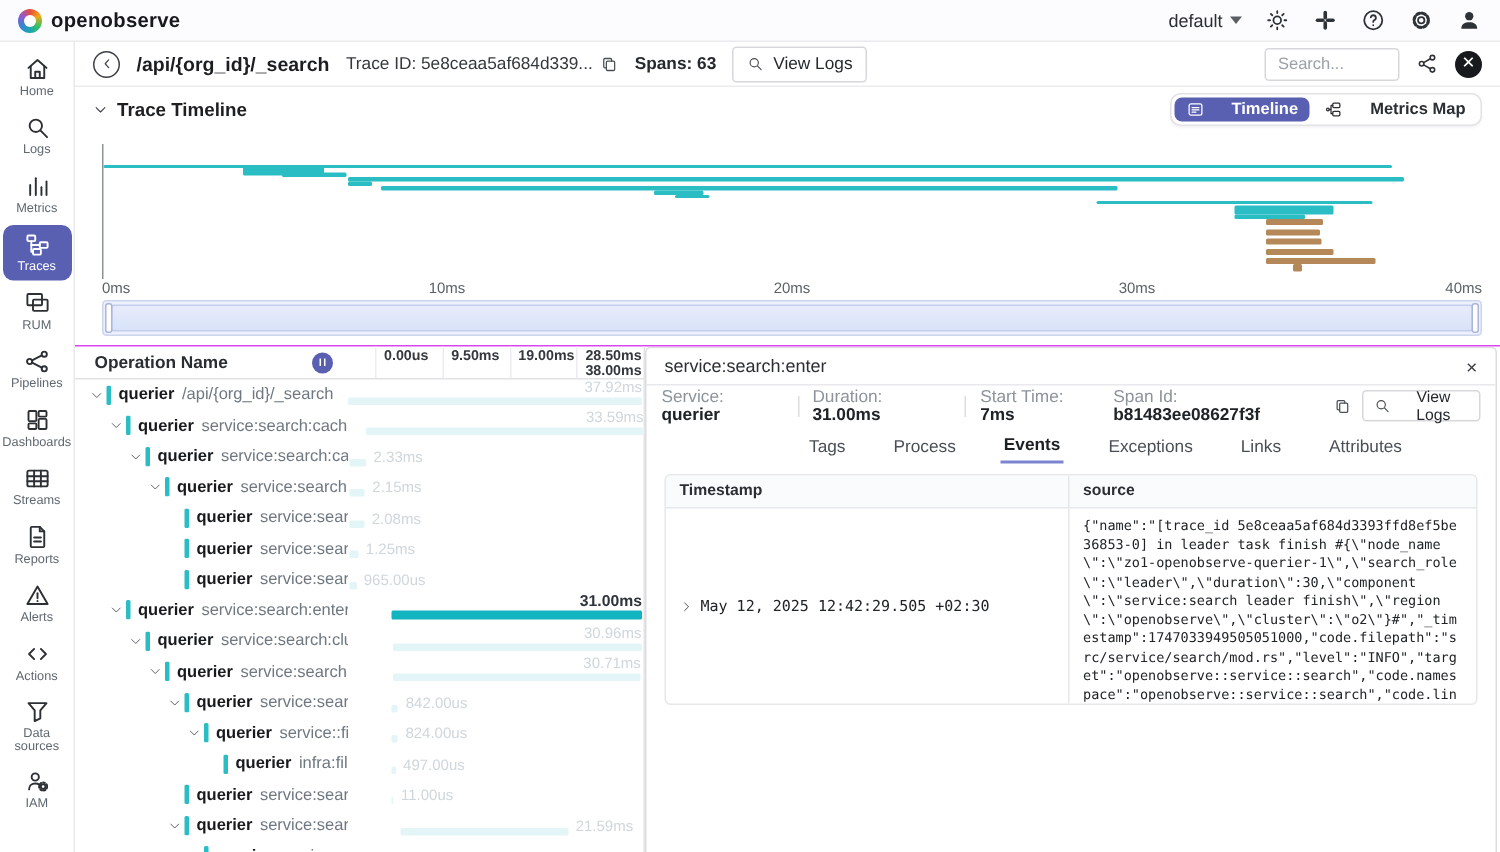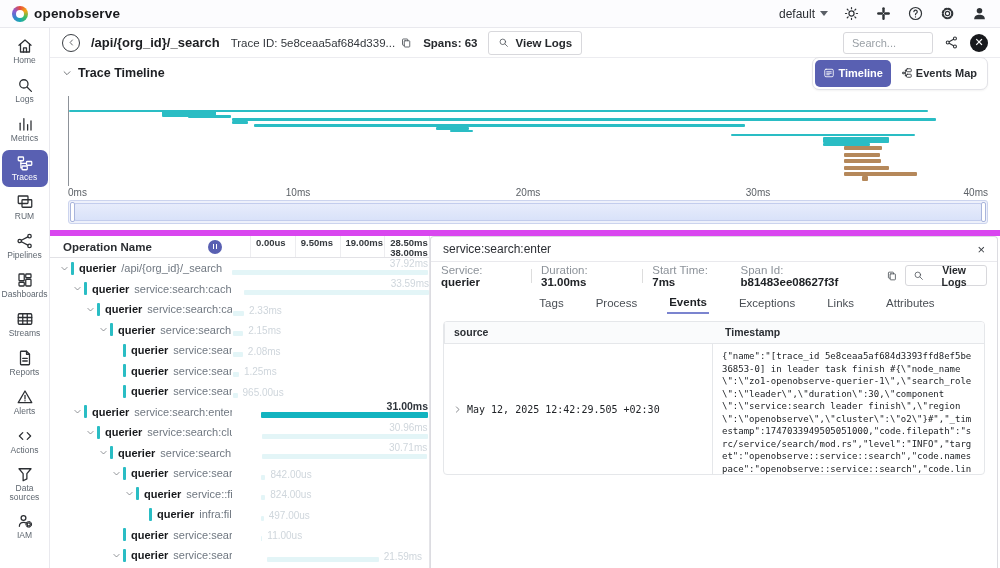--- a/index.html
+++ b/index.html
@@ -46,41 +46,41 @@
   .back-btn svg { width:11px; height:11px; }
   .tb-title { font-size:13px; font-weight:700; color:#1b1d20; }
   .trace-id { font-size:11.5px; color:#34383d; display:flex; align-items:center; gap:5px; }
   .mini-icon { width:12px; height:12px; color:#4a4f55; cursor:pointer; }
   .mini-icon svg { width:100%; height:100%; }
   .spans-count { font-size:11.5px; font-weight:700; color:#26292d; }
   .stream-select { width:128px; height:22px; border:1px solid #d8d8dc; border-radius:3px;
     display:flex; align-items:center; justify-content:space-between; padding:0 8px;
     font-size:11.5px; color:#2d3035; cursor:pointer; }
   .btn { height:24px; border:1px solid #d8d8dc; border-radius:3px; background:#fff;
-    display:flex; align-items:center; gap:5px; padding:0 9px; font-size:11.5px; font-weight:700;
+    display:flex; align-items:center; gap:5px; padding:0 9px; font-size:11.5px; font-weight:400;
     color:#26292d; cursor:pointer; }
   .btn svg { width:11px; height:11px; }
   .toolbar .spacer { flex:1; }
   .search-input { width:90px; height:22px; border:1px solid #d8d8dc; border-radius:3px;
     padding:0 8px; font-size:11px; color:#333; font-family:"Liberation Sans",sans-serif; }
   .search-input::placeholder { color:#9aa0a6; }
   .share-icon { width:15px; height:15px; color:#2f3337; cursor:pointer; }
   .share-icon svg { width:100%; height:100%; }
   .close-circle { width:18px; height:18px; background:#17191c; border-radius:50%; color:#fff;
     display:flex; align-items:center; justify-content:center; font-size:11px; cursor:pointer; line-height:1; }
 
   
   .section-head { height:30px; display:flex; align-items:center; justify-content:space-between; padding:0 12px; }
   .sh-left { display:flex; align-items:center; gap:6px; cursor:pointer; }
   .chev { width:10px; height:10px; color:#3c4046; }
   .chev svg { width:100%; height:100%; }
   .sh-title { font-size:12.5px; font-weight:700; color:#1d1f23; }
   .toggle-group { display:flex; border:1px solid #e2e2e7; border-radius:7px; padding:2px; gap:2px;
     background:#fff; box-shadow:0 1px 2px rgba(0,0,0,.05); }
-  .tg-btn { height:27px; border-radius:5px; display:flex; align-items:center; gap:3px;
+  .tg-btn { height:16px; border-radius:5px; display:flex; align-items:center; gap:18px;
     padding:0 8px; font-size:11px; font-weight:600; color:#2b2e33; cursor:pointer; }
   .tg-btn svg { width:12px; height:12px; }
   .tg-btn.active { background:#5960b2; color:#fff; }
 
   
   .chart-wrap { margin:8px 12px 0 18px; }
   .tl-canvas { position:relative; height:90px; border-left:1.5px solid #8d9299; }
   .tl-span { position:absolute; border-radius:1px; }
   .tl-span.t { background:#2abdc4; }
   .tl-span.b { background:#b5885a; }
@@ -92,21 +92,21 @@
   
   .minimap { margin:1px 12px 0 18px; height:24px; position:relative;
     border:1px solid #ccd4ee; border-radius:3px; background:#eef1fb; }
   .mm-band { position:absolute; top:2px; bottom:2px; left:5px; right:5px;
     background:linear-gradient(180deg,#e7ecfb,#d9e2f9); border:1px solid #c3cded; border-radius:2px; }
   .mm-handle { position:absolute; top:1px; bottom:1px; width:5px; background:#fff;
     border:1px solid #a9b5dc; border-radius:2px; cursor:ew-resize; }
   .mm-handle.l { left:1px; } .mm-handle.r { right:1px; }
 
   
-  .split { flex:1; min-height:0; display:flex; border-top:6px solid #d946ef; margin-top:6px; }
+  .split { flex:1; min-height:0; display:flex; border-top:1px solid #d946ef; margin-top:6px; }
 
   .wf-panel { width:380px; flex:none; border-right:1px solid #e4e4e8; display:flex; flex-direction:column; min-height:0; }
   .wf-head { height:22px; flex:none; border-bottom:1px solid #e2e2e6; display:flex; align-items:center; }
   .wf-head-name { flex:none; width:158px; padding-left:13px; font-size:11.5px; font-weight:700; color:#2a2d31; }
   .pause-btn { width:14px; height:14px; border-radius:50%; background:#5960b2; color:#fff; flex:none;
     display:flex; align-items:center; justify-content:center; gap:1.5px; cursor:pointer; margin-right:8px; }
   .pause-btn i { width:1.5px; height:5px; background:#fff; display:block; }
   .wf-ticks { flex:1; display:flex; height:100%;margin-left:20px; }
   .wf-tick { flex:1; border-left:1px solid #ededf0; padding:2px 0 0 5px; font-size:9.5px;
     font-weight:600; color:#34383d; line-height:1.1; }
@@ -413,21 +413,21 @@
         </span>
         <span class="tg-btn">
           <span class="tgi" style="width: 12px; height: 12px; display: inline-block;">
               <svg viewBox="0 0 24 24" fill="none" stroke="currentColor" stroke-width="1.7" stroke-linecap="round" stroke-linejoin="round">
                 <circle cx="4.5" cy="12" r="1.8"></circle>
                 <rect x="11" y="3.5" width="9.5" height="6" rx="1.5"></rect>
                 <rect x="11" y="14.5" width="9.5" height="6" rx="1.5"></rect>
                 <path d="M6.5 12 H8.7 M8.7 6.5 V17.5 M8.7 6.5 H11 M8.7 17.5 H11"></path>
               </svg>
             </span>
-          <span>Events Map</span>
+          <span>Metrics Map</span>
         </span>
       </div>
     </div>
 
     <div class="chart-wrap">
       <div class="tl-canvas">
           <div class="tl-span t" style="left: 0%; top: 14px; width: 93.5%; height: 2px;"></div>
           <div class="tl-span t" style="left: 10.1%; top: 15px; width: 5.9%; height: 6px;"></div>
           <div class="tl-span t" style="left: 12.9%; top: 19px; width: 4.7%; height: 3px;"></div>
           <div class="tl-span t" style="left: 17.7%; top: 21.5px; width: 76.6%; height: 3px;"></div>
@@ -778,22 +778,22 @@
         <div class="dt-tabs">
             <span class="tab">Tags</span>
             <span class="tab">Process</span>
             <span class="tab active">Events</span>
             <span class="tab">Exceptions</span>
             <span class="tab">Links</span>
             <span class="tab">Attributes</span>
           </div>
         <div class="dt-table">
           <div class="dt-thead">
+            <span class="dt-th ts">Timestamp</span>
             <span class="dt-th src">source</span>
-            <span class="dt-th ts">Timestamp</span>
           </div>
           <div class="dt-row">
             <div class="dt-cell-ts">
               <span class="row-chev">
                   <svg viewBox="0 0 24 24" fill="none" stroke="currentColor" stroke-width="1.7" stroke-linecap="round" stroke-linejoin="round">
                     <path d="M9 5 L16 12 L9 19"></path>
                   </svg>
                 </span>
               <span>May 12, 2025 12:42:29.505 +02:30</span>
             </div>

